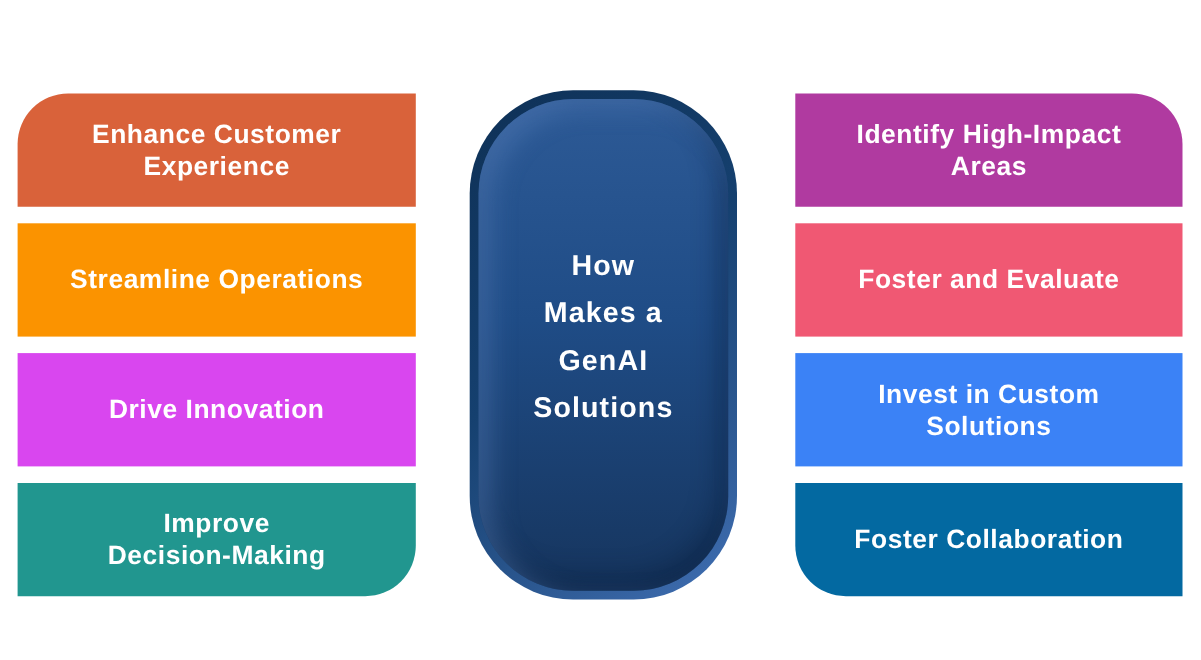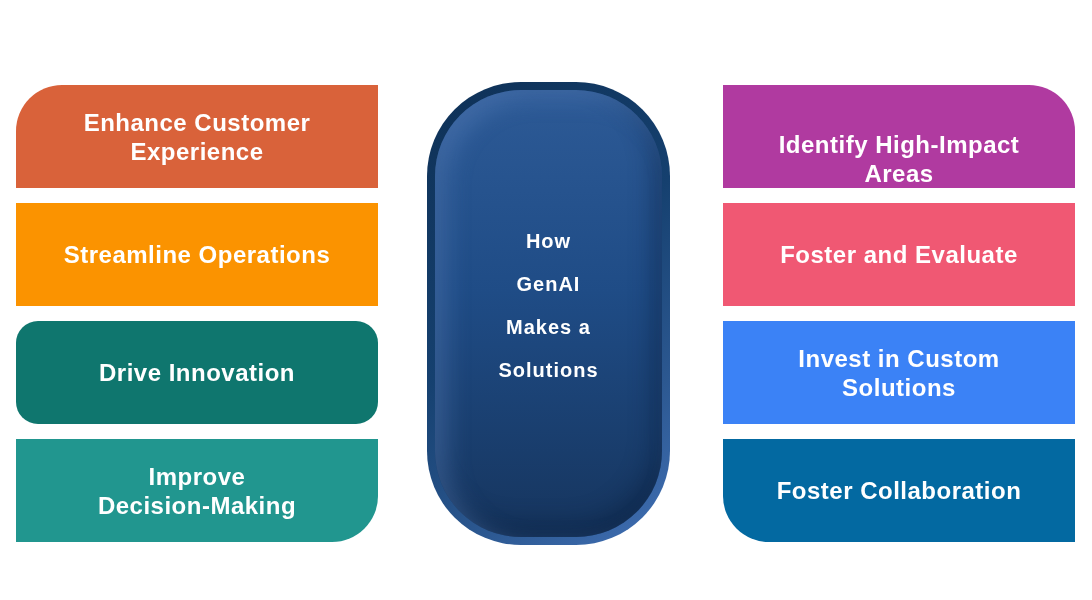--- a/index.html
+++ b/index.html
@@ -35,21 +35,21 @@
   }
   .box-label {
     color: #ffffff;
     font-size: 24px;
     font-weight: 700;
     line-height: 29px;
     letter-spacing: 0.5px;
     white-space: pre-line;
   }
   .rtl { border-radius: 46px 0 0 0; }
-  .rtr { border-radius: 0 46px 0 0; align-items: flex-end; }
+  .rtr { border-radius: 0 46px 0 0; }
   .rbr { border-radius: 0 0 46px 0; align-items: center; }
   .rbl { border-radius: 0 0 0 46px; }
 
   .pill {
     position: absolute;
     left: 427px;
     top: 82px;
     width: 243px;
     height: 463px;
     border-radius: 94px;
@@ -64,54 +64,54 @@
                 inset -8px -12px 24px rgba(6, 26, 56, 0.45);
     display: flex;
     align-items: center;
     justify-content: center;
     padding-bottom: 16px;
     box-sizing: border-box;
   }
   .pill-title {
     text-align: center;
     color: #ffffff;
-    font-size: 20px;
+    font-size: 26px;
     font-weight: 700;
     line-height: 43px;
     letter-spacing: 1px;
   }
 </style>
 </head>
 <body>
 
 <div class="canvas">
 
   <div class="col col-left">
     <div class="box rtl" style="background: rgb(217, 98, 58);">
       <span class="box-label">Enhance Customer
 Experience</span>
     </div>
     <div class="box" style="background: rgb(251, 147, 0);">
       <span class="box-label">Streamline Operations</span>
     </div>
-    <div class="box" style="background: #0f766e; border-radius: 22px;">
+    <div class="box" style="background: #d946ef;">
       <span class="box-label">Drive Innovation</span>
     </div>
     <div class="box rbr" style="background: rgb(33, 150, 143);">
       <span class="box-label">Improve
 Decision-Making</span>
     </div>
   </div>
 
   <div class="pill">
     <div class="pill-inner">
       <div class="pill-title">
         <div>How</div>
+        <div>Makes a</div>
         <div>GenAI</div>
-        <div>Makes a</div>
         <div>Solutions</div>
       </div>
     </div>
   </div>
 
   <div class="col col-right">
     <div class="box rtr" style="background: rgb(176, 58, 160);">
       <span class="box-label">Identify High-Impact
 Areas</span>
     </div>

